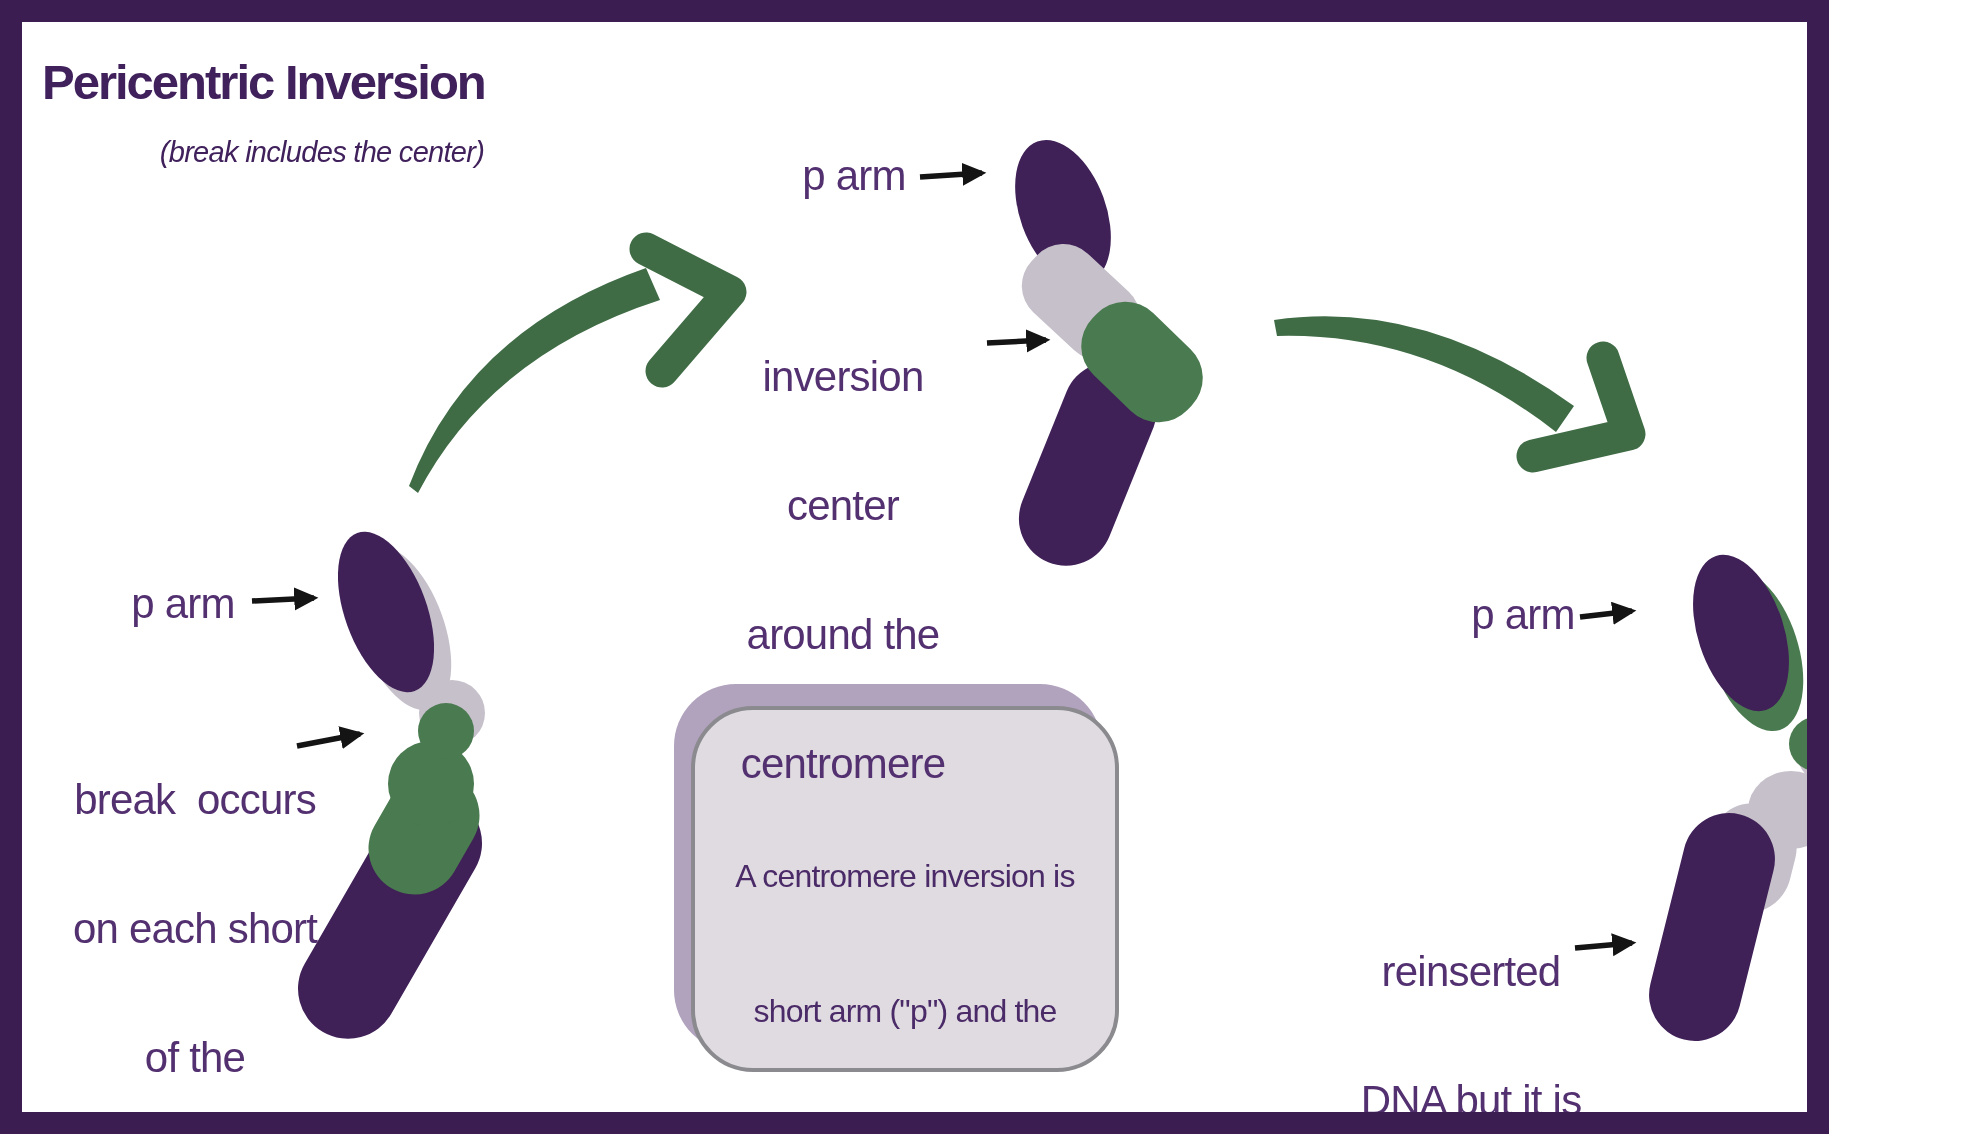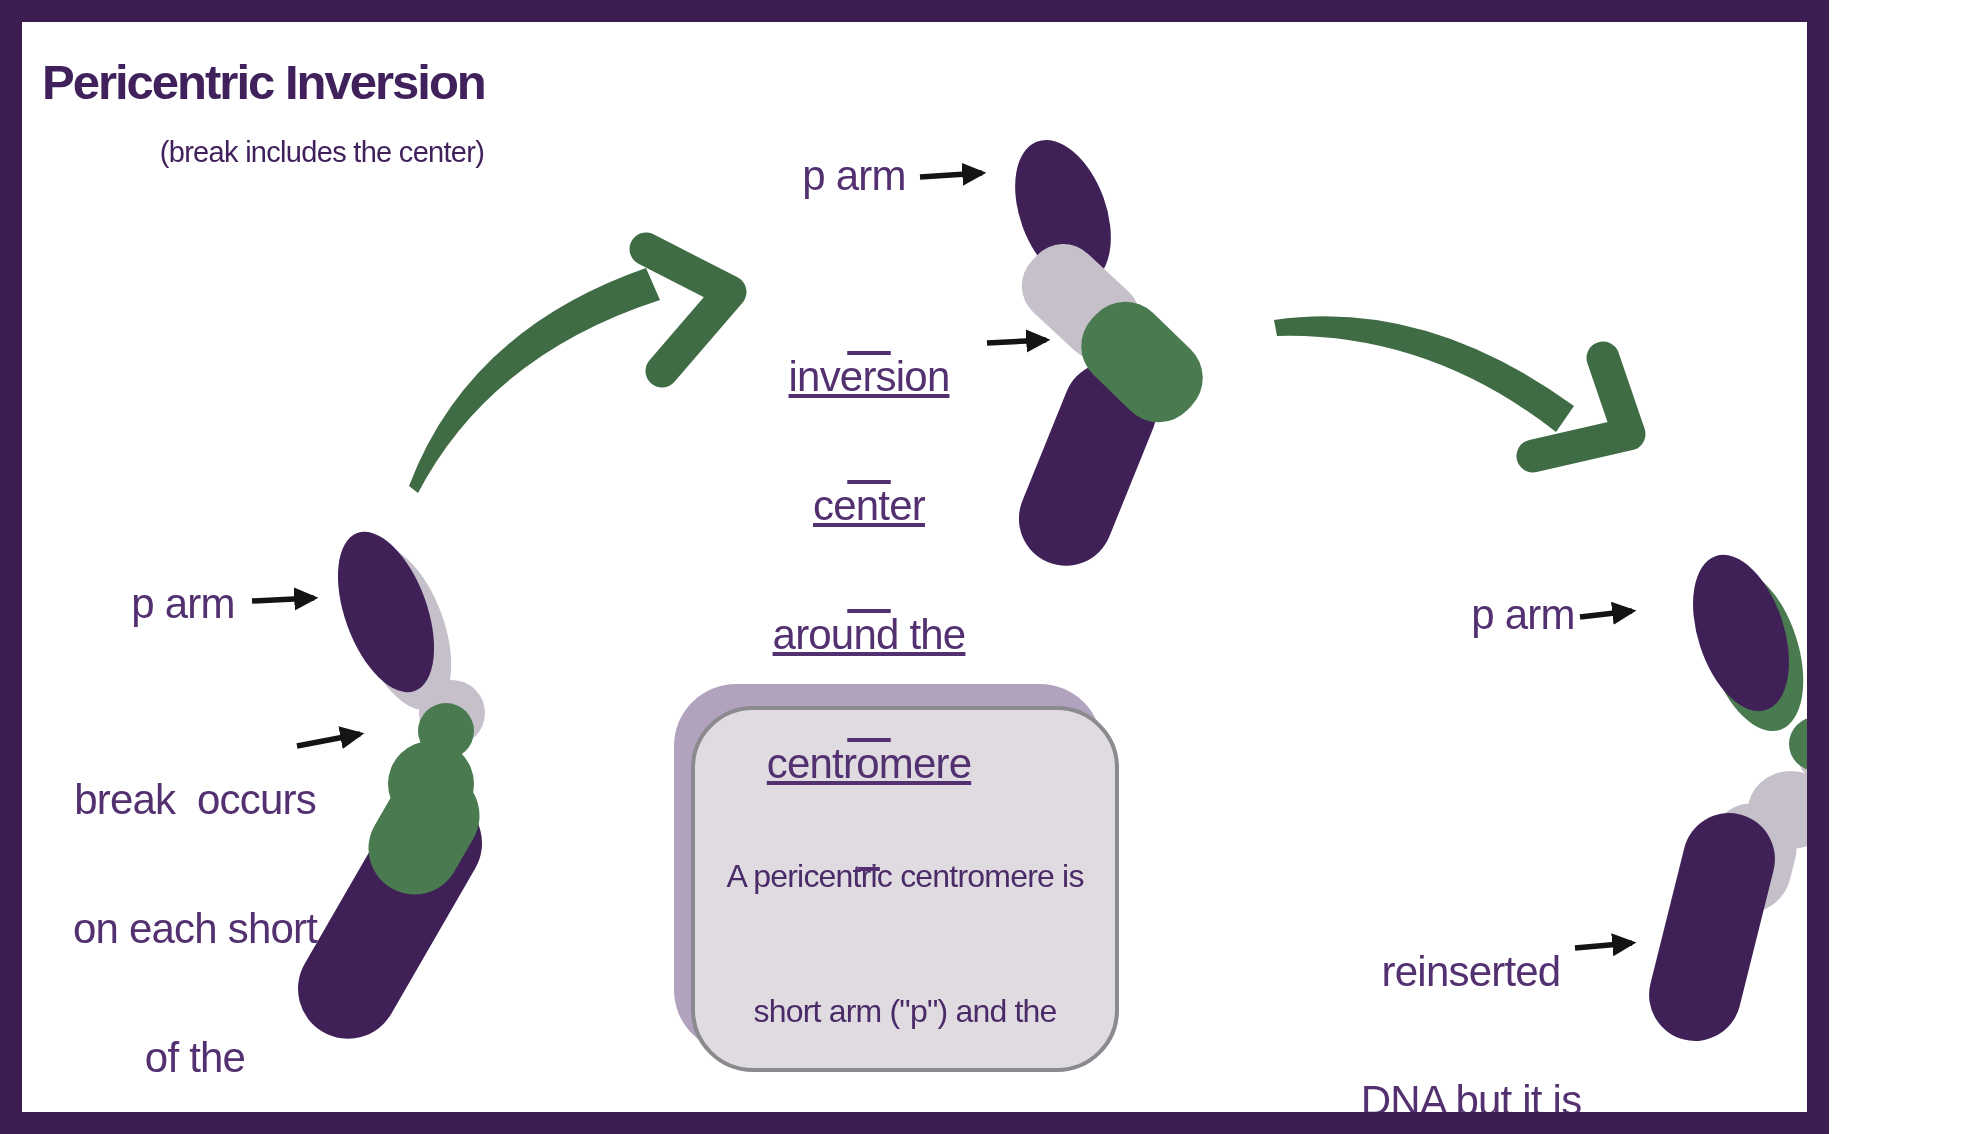--- a/index.html
+++ b/index.html
@@ -22,21 +22,21 @@
            font-size:32px;line-height:45px;letter-spacing:-0.8px;white-space:pre;z-index:7;}
 </style>
 </head>
 <body>
 
 <div class="canvas" style="background: rgb(255, 255, 255);">
 
   <div class="frame" style="color: rgb(60, 29, 81);"></div>
 
   <div class="title" style="color: rgb(64, 33, 92);">Pericentric Inversion</div>
-  <div class="subtitle" style="color: rgb(64, 33, 92);">(break includes the center)</div>
+  <div class="subtitle" style="color: rgb(64, 33, 92); font-style: italic;">(break includes the center)</div>
 
   <div class="sh" style="left: 360px; top: 542px; width: 84px; height: 172px; border-radius: 50%; transform: rotate(-20deg); background: rgb(198, 192, 202);"></div>
   <div class="sh" style="left: 345px; top: 528px; width: 82px; height: 168px; border-radius: 50%; transform: rotate(-20deg); background: rgb(63, 32, 87);"></div>
   <div class="sh" style="left: 419px; top: 680px; width: 66px; height: 66px; border-radius: 50%; background: rgb(198, 192, 202);"></div>
   <div class="sh" style="left: 340px; top: 782px; width: 100px; height: 268px; border-radius: 50px; transform: rotate(30deg); background: rgb(63, 32, 87);"></div>
   <div class="sh" style="left: 378px; top: 767px; width: 92px; height: 130px; border-radius: 46px; transform: rotate(30deg); background: rgb(74, 122, 79);"></div>
   <div class="sh" style="left: 388px; top: 741px; width: 86px; height: 86px; border-radius: 50%; background: rgb(74, 122, 79);"></div>
   <div class="sh" style="left: 418px; top: 703px; width: 56px; height: 56px; border-radius: 50%; background: rgb(74, 122, 79);"></div>
 
   <div class="sh" style="left: 1020px; top: 137px; width: 86px; height: 150px; border-radius: 50%; transform: rotate(-20deg); background: rgb(63, 32, 87);"></div>
@@ -77,39 +77,39 @@
 
   <div class="lbl" style="left: 195px; top: 692px; color: rgb(83, 48, 112);">
     <div>break  occurs</div>
     <div>on each short</div>
     <div>of the</div>
     
   </div>
 
   <div class="lbl" style="left: 854px; top: 154px; color: rgb(83, 48, 112);">p arm</div>
 
-  <div class="lbl" style="left: 869px; top: 269px; color: rgb(83, 48, 112); text-decoration: underline;">
+  <div class="lbl" style="left: 843px; top: 269px; color: rgb(83, 48, 112);">
     <div>inversion</div>
     <div>center</div>
     <div>around the</div>
     <div>centromere</div>
   </div>
 
   <div class="lbl" style="left: 1523px; top: 593px; color: rgb(83, 48, 112);">p arm</div>
 
   <div class="lbl" style="left: 1471px; top: 864px; color: rgb(83, 48, 112);">
     <div>reinserted</div>
     <div>DNA but it is</div>
     
     
   </div>
 
   <div class="boxshadow" style="background: rgb(177, 163, 189);"></div>
   <div class="boxmain" style="background: rgb(223, 219, 225); color: rgb(139, 138, 142);"></div>
   <div class="boxtext" style="color: rgb(75, 42, 104);">
-    <div>A pericentric centromere is</div>
+    <div>A centromere inversion is</div>
     <div>short arm ("p") and the</div>
     
     
     
   </div>
 
 </div>
 
 </body></html>

